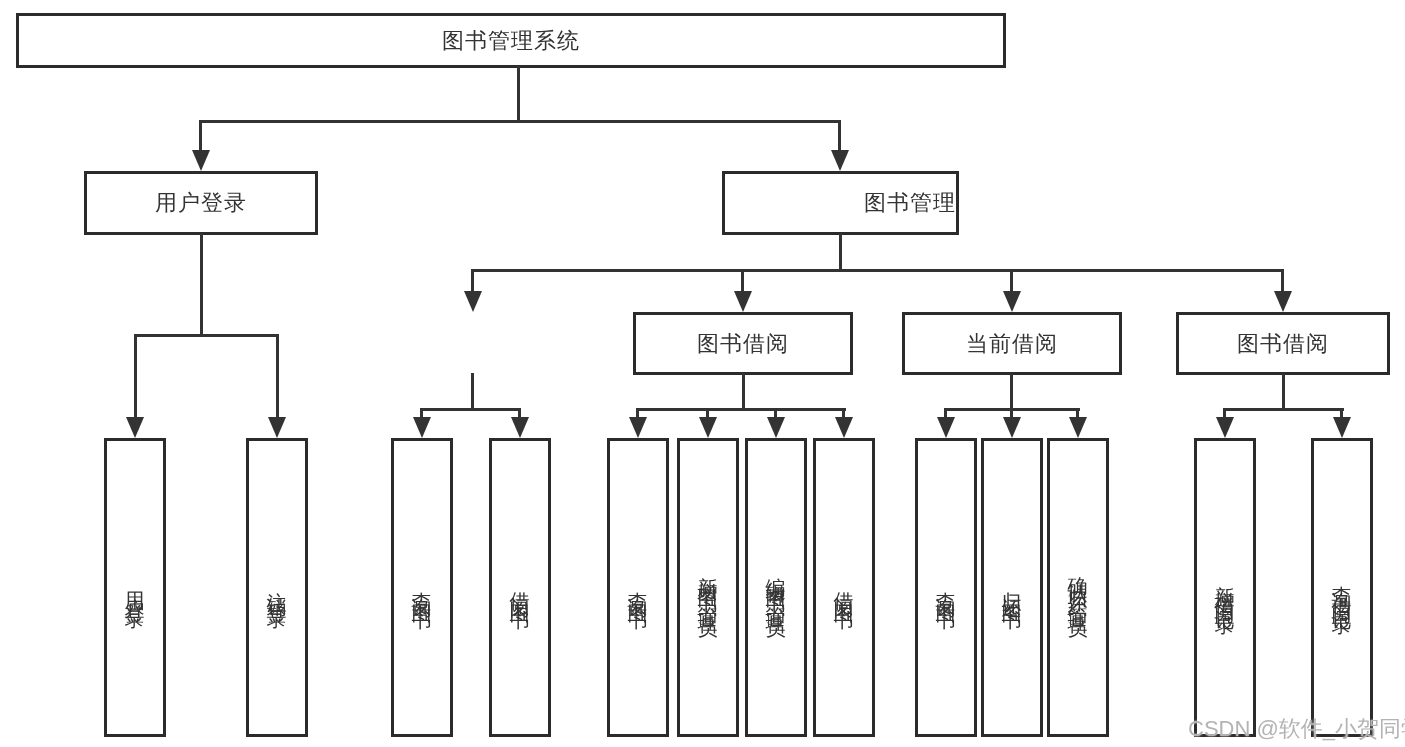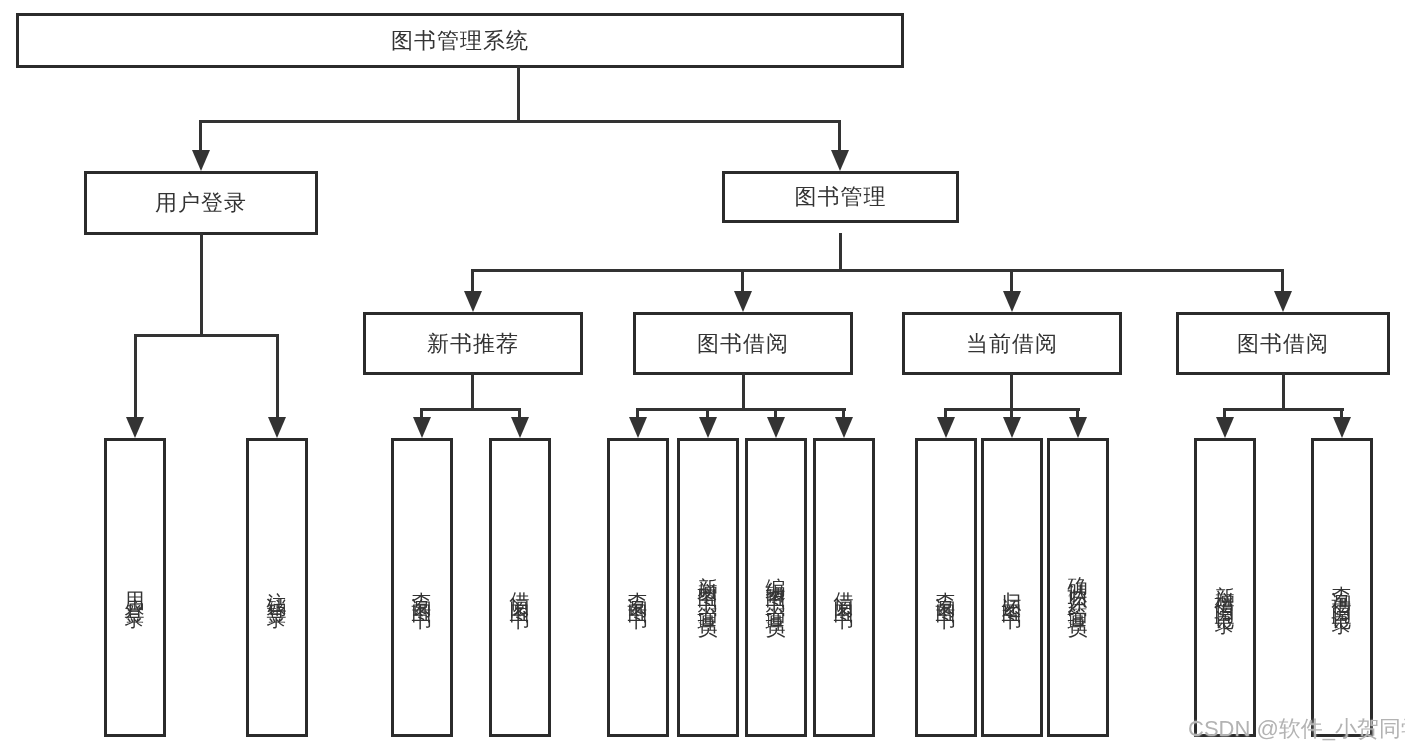--- a/index.html
+++ b/index.html
@@ -57,35 +57,35 @@
     z-index: 6;
     white-space: nowrap;
     text-shadow: 0 0 2px #ffffff;
   }
 </style>
 </head>
 <body>
 
 <div class="canvas">
 
-  <div class="hbox" style="left:16px; top:13px; width:888px; height:55px;">
+  <div class="hbox" style="left:16px; top:13px; width:990px; height:55px;">
     <span>图书管理系统</span>
   </div>
 
   <div class="line" style="left:517px; top:66px; width:3px; height:56px;"></div>
   <div class="line" style="left:199px; top:120px; width:642px; height:3px;"></div>
   <div class="line" style="left:199px; top:120px; width:3px; height:31px;"></div>
   <div class="line" style="left:838px; top:120px; width:3px; height:31px;"></div>
   <div class="arrow" style="left:192px; top:150px;"></div>
   <div class="arrow" style="left:831px; top:150px;"></div>
 
   <div class="hbox" style="left:84px; top:171px; width:234px; height:64px;">
     <span>用户登录</span>
   </div>
-  <div class="hbox" style="left:722px; top:171px; width:237px; height:52px;">
+  <div class="hbox" style="left:722px; top:171px; width:237px; height:64px;justify-content:flex-end;">
     <span>图书管理</span>
   </div>
 
   <div class="line" style="left:200px; top:233px; width:3px; height:103px;"></div>
   <div class="line" style="left:134px; top:334px; width:145px; height:3px;"></div>
   <div class="line" style="left:134px; top:334px; width:3px; height:84px;"></div>
   <div class="line" style="left:276px; top:334px; width:3px; height:84px;"></div>
   <div class="arrow" style="left:126px; top:417px;"></div>
   <div class="arrow" style="left:268px; top:417px;"></div>
 
@@ -93,23 +93,20 @@
   <div class="line" style="left:471px; top:269px; width:813px; height:3px;"></div>
   <div class="line" style="left:471px; top:269px; width:3px; height:23px;"></div>
   <div class="line" style="left:741px; top:269px; width:3px; height:23px;"></div>
   <div class="line" style="left:1010px; top:269px; width:3px; height:23px;"></div>
   <div class="line" style="left:1281px; top:269px; width:3px; height:23px;"></div>
   <div class="arrow" style="left:464px; top:291px;"></div>
   <div class="arrow" style="left:734px; top:291px;"></div>
   <div class="arrow" style="left:1003px; top:291px;"></div>
   <div class="arrow" style="left:1274px; top:291px;"></div>
 
-  <div class="hbox" style="left:363px; top:312px; width:220px; height:63px;">
-    <span>新书推荐</span>
-  </div>
   <div class="hbox" style="left:902px; top:312px; width:220px; height:63px;">
     <span>当前借阅</span>
   </div>
   <div class="hbox" style="left:633px; top:312px; width:220px; height:63px;">
     <span>图书借阅</span>
   </div>
   <div class="hbox" style="left:1176px; top:312px; width:214px; height:63px;">
     <span>图书借阅</span>
   </div>
 

